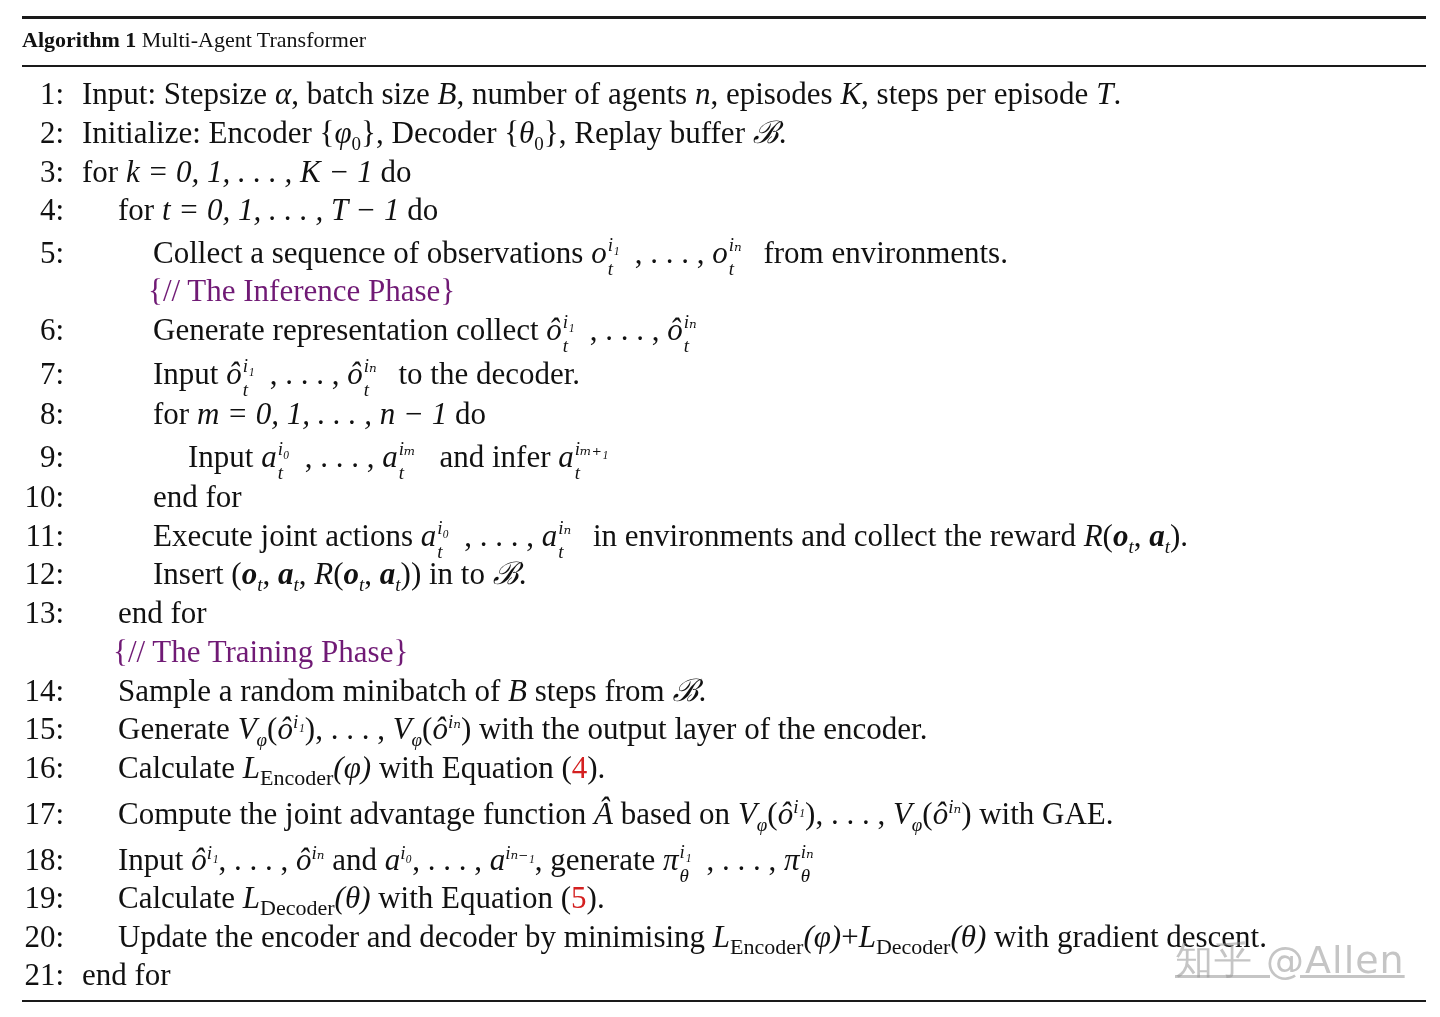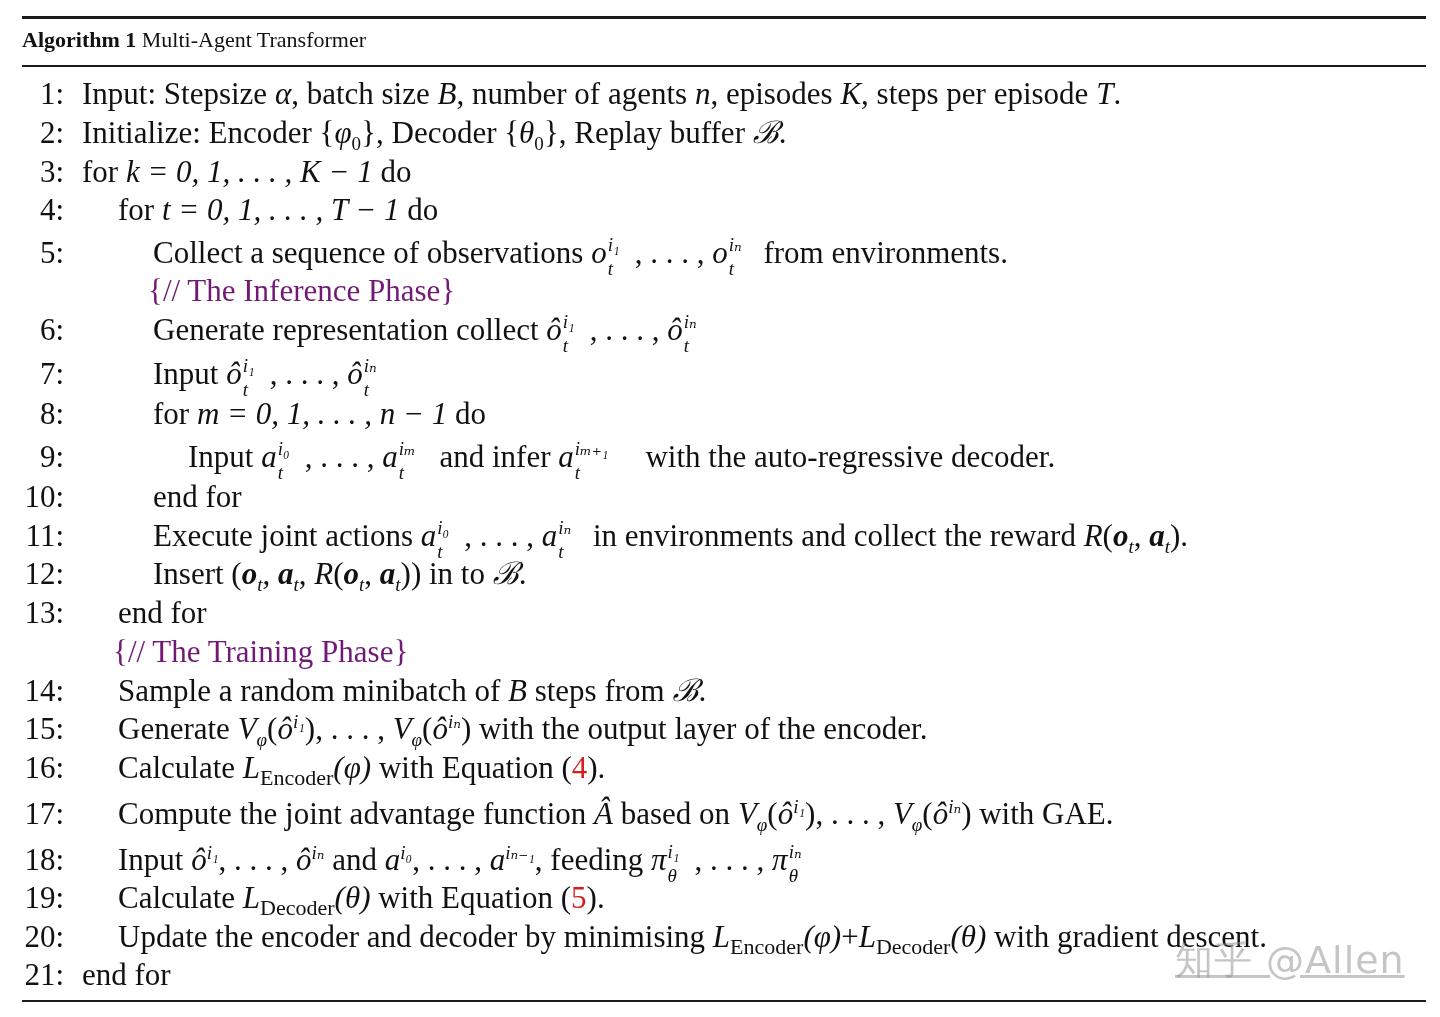--- a/index.html
+++ b/index.html
@@ -99,41 +99,41 @@
     <span class="m">ô</span><span class="supsub"><span class="s1">iₙ</span><span class="s2">t</span></span>
   </span>
 </div>
 
 <div class="line" style="top:355px">
   <span class="ln">7:</span>
   <span class="body" style="left:153px">
     <span>Input</span>
     <span class="m">ô</span><span class="supsub"><span class="s1">i₁</span><span class="s2">t</span></span><span>, . . . ,</span>
     <span class="m">ô</span><span class="supsub"><span class="s1">iₙ</span><span class="s2">t</span></span>
+    <span>to the decoder.</span>
   </span>
 </div>
 
 <div class="line" style="top:395px">
   <span class="ln">8:</span>
   <span class="body" style="left:153px">
     <span class="kw">for</span>
     <span class="m">m = 0, 1, . . . , n − 1</span>
     <span class="kw">do</span>
   </span>
 </div>
 
 <div class="line" style="top:438px">
   <span class="ln">9:</span>
   <span class="body" style="left:188px">
     <span>Input</span>
     <span class="m">a</span><span class="supsub"><span class="s1">i₀</span><span class="s2">t</span></span><span>, . . . ,</span>
     <span class="m">a</span><span class="supsub" style="width:34px"><span class="s1">iₘ</span><span class="s2">t</span></span>
     <span>and infer</span>
     <span class="m">a</span><span class="supsub" style="width:64px"><span class="s1">iₘ₊₁</span><span class="s2">t</span></span>
-    <span>with the auto-regressive decoder.</span>
   </span>
 </div>
 
 <div class="line" style="top:478px">
   <span class="ln">10:</span>
   <span class="body kw" style="left:153px">end for</span>
 </div>
 
 <div class="line" style="top:517px">
   <span class="ln">11:</span>
@@ -207,21 +207,21 @@
 </div>
 
 <div class="line" style="top:841px">
   <span class="ln">18:</span>
   <span class="body" style="left:118px">
     <span>Input</span>
     <span class="m">ô</span><sup class="m">i₁</sup><span>, . . . ,</span>
     <span class="m">ô</span><sup class="m">iₙ</sup>
     <span>and</span>
     <span class="m">a</span><sup class="m">i₀</sup><span>, . . . ,</span>
-    <span class="m">a</span><sup class="m">iₙ₋₁</sup><span>, feeding</span>
+    <span class="m">a</span><sup class="m">iₙ₋₁</sup><span>, generate</span>
     <span class="m">π</span><span class="supsub"><span class="s1">i₁</span><span class="s2">θ</span></span><span>, . . . ,</span>
     <span class="m">π</span><span class="supsub"><span class="s1">iₙ</span><span class="s2">θ</span></span>
   </span>
 </div>
 
 <div class="line" style="top:879px">
   <span class="ln">19:</span>
   <span class="body" style="left:118px">
     <span>Calculate</span>
     <span class="m">L</span><sub class="sm">Decoder</sub><span class="m">(θ)</span>

